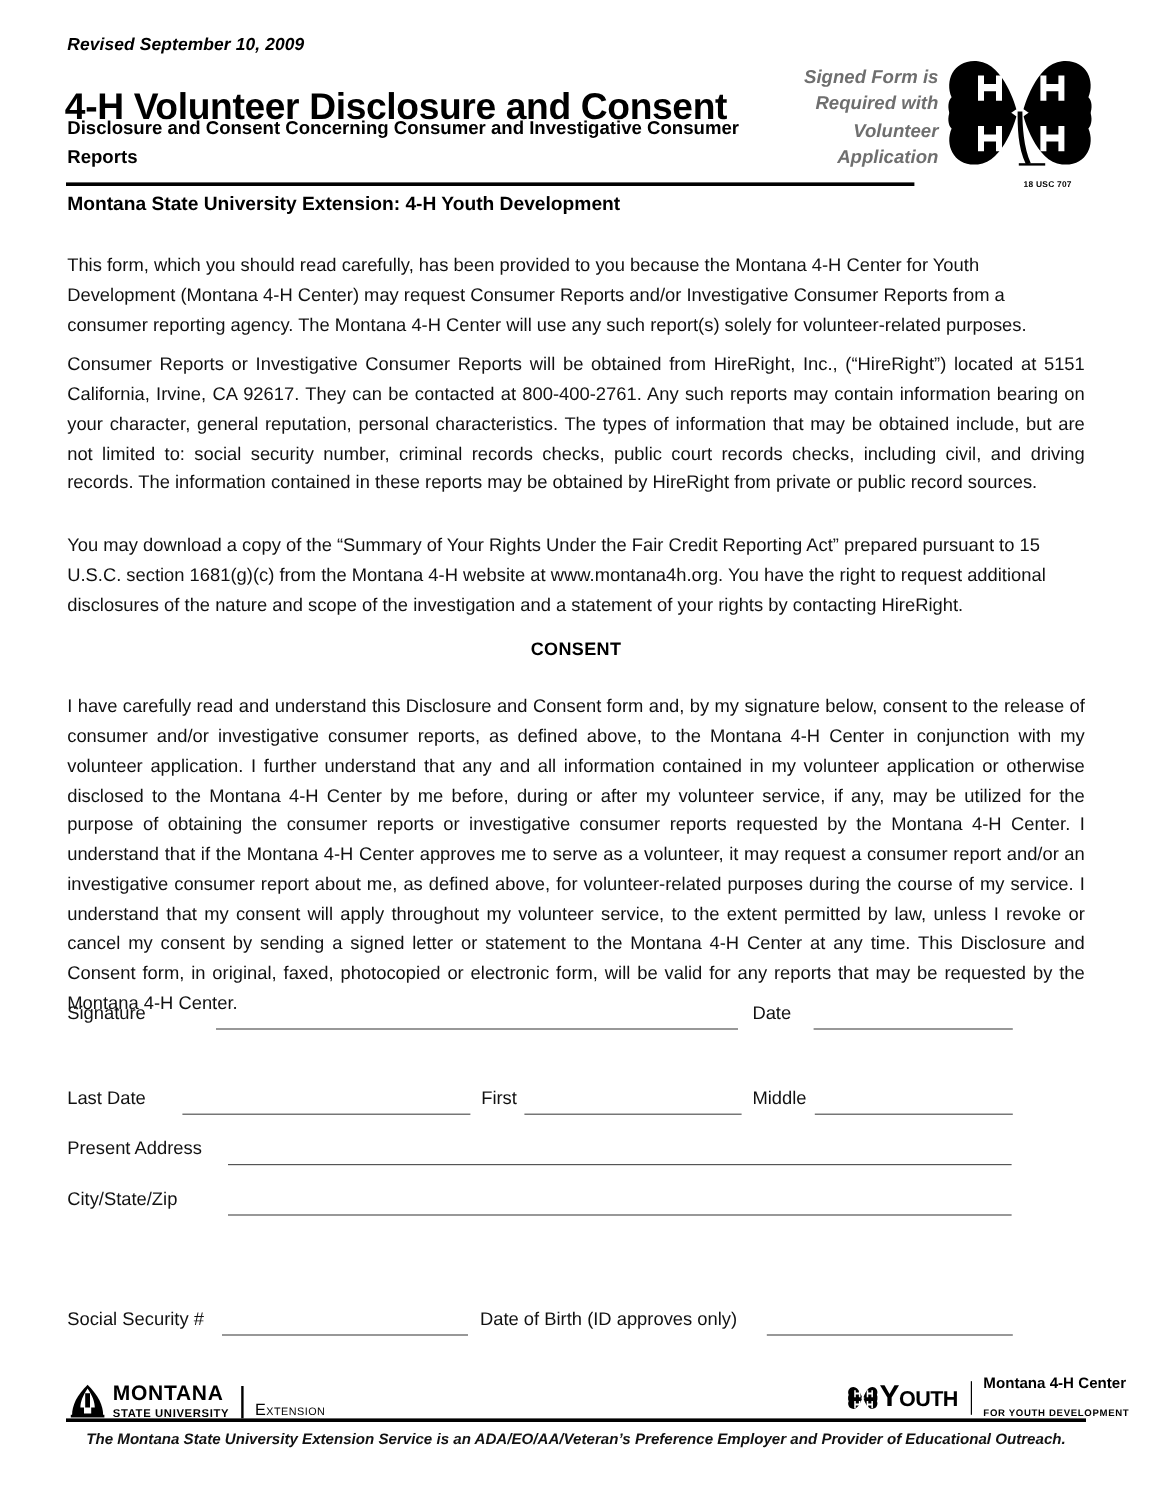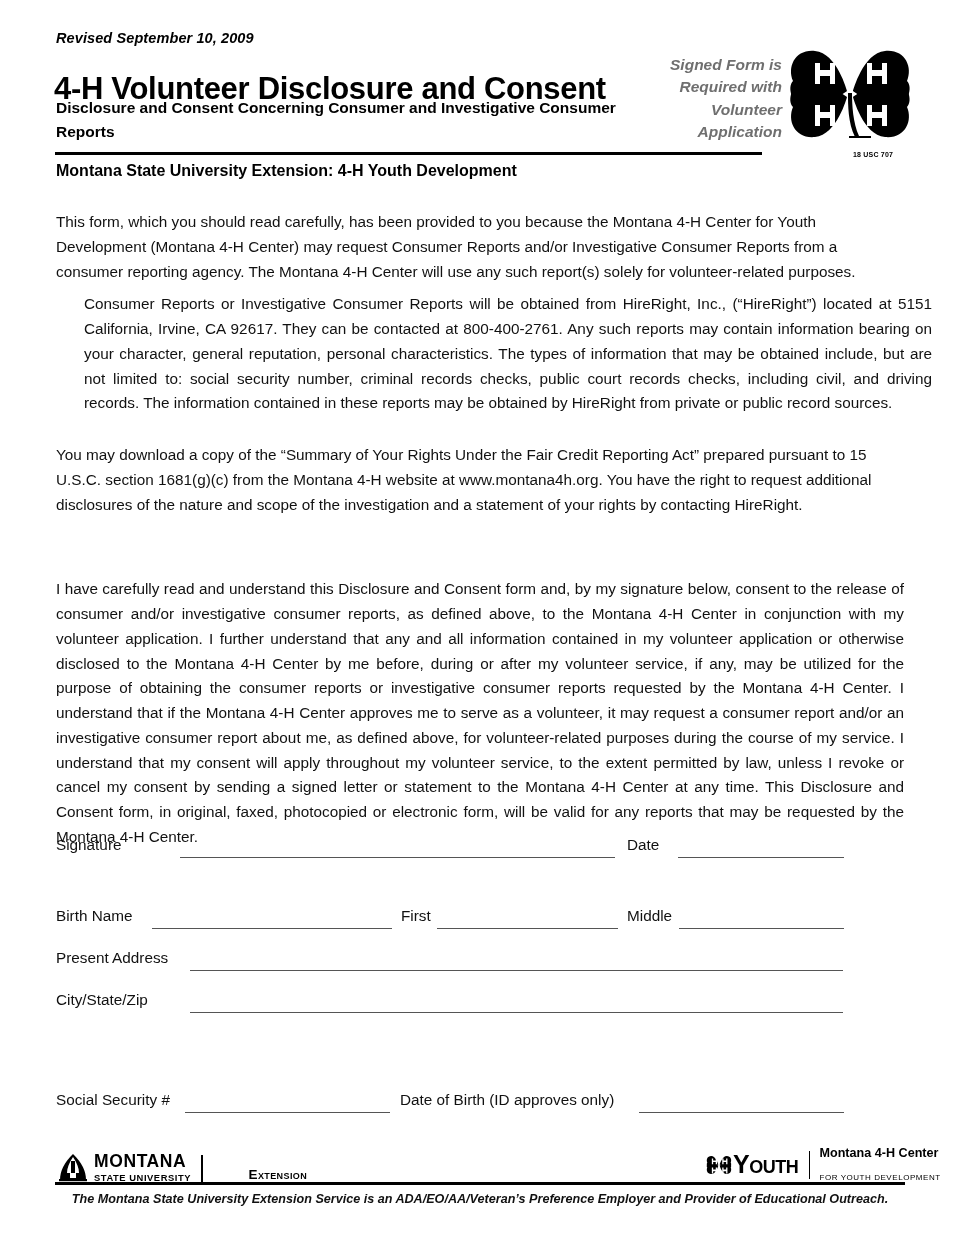--- a/index.html
+++ b/index.html
@@ -107,21 +107,21 @@
   .para {
     position: absolute;
     left: 56px;
     width: 848px;
     font-size: 15.3px;
     line-height: 1.62;
     color: #111;
   }
   .para.justify { text-align: justify; }
   .p1 { top: 195px; }
-  .p2 { top: 277px; margin-left: 28px; }
+  .p2 { top: 277px; }
   .p3 { top: 428px; }
 
   .consent-head {
     position: absolute;
     left: 0;
     top: 533px;
     width: 960px;
     text-align: center;
     font-size: 15px;
     font-weight: bold;
@@ -188,24 +188,23 @@
     margin-top: 2px;
   }
   .msu-div {
     width: 1.5px;
     background: #000;
     height: 27px;
     margin: 0 10px;
   }
   .msu-ext {
     font-size: 13.5px;
-    font-weight: bold;
+    font-weight: normal;
     letter-spacing: .4px;
     font-variant: small-caps;
-    margin-left: 36px;
   }
 
   
   .youth-logo {
     position: absolute;
     left: 706px;
     top: 1147px;
     height: 35px;
     display: flex;
     align-items: center;
@@ -225,21 +224,21 @@
     margin: 0 9px 0 11px;
   }
   .youth-words { display: flex; flex-direction: column; justify-content: center; }
   .youth-center {
     font-size: 12.6px;
     font-weight: 600;
     line-height: 1.05;
   }
   .youth-sub {
     font-size: 8px;
-    font-weight: normal;
+    font-weight: bold;
     letter-spacing: .55px;
     line-height: 1;
     margin-top: 14px;
     text-align: right;
   }
 </style>
 </head>
 <body>
 
 <div class="page">
@@ -277,29 +276,30 @@
   </div>
 
   <div class="rule-thick"></div>
 
   <div class="dept-heading">Montana State University Extension:  4-H Youth Development</div>
 
   <p class="para p1">This form, which you should read carefully, has been provided to you because the Montana 4-H Center for Youth Development (Montana 4-H Center) may request Consumer Reports and/or Investigative Consumer Reports from a consumer reporting agency. The Montana 4-H Center will use any such report(s) solely for volunteer-related purposes.</p>
   <p class="para p2 justify">Consumer Reports or Investigative Consumer Reports will be obtained from HireRight, Inc., (“HireRight”) located at 5151 California, Irvine, CA 92617. They can be contacted at 800-400-2761. Any such reports may contain information bearing on your character, general reputation, personal characteristics. The types of information that may be obtained include, but are not limited to: social security number, criminal records checks, public court records checks, including civil, and driving records. The information contained in these reports may be obtained by HireRight from private or public record sources.</p>
   <p class="para p3">You may download a copy of the “Summary of Your Rights Under the Fair Credit Reporting Act” prepared pursuant to 15 U.S.C. section 1681(g)(c) from the Montana 4-H website at www.montana4h.org. You have the right to request additional disclosures of the nature and scope of the investigation and a statement of your rights by contacting HireRight.</p>
 
+  <div class="consent-head">CONSENT</div>
   <p class="para p4 justify">I have carefully read and understand this Disclosure and Consent form and, by my signature below, consent to the release of consumer and/or investigative consumer reports, as defined above, to the Montana 4-H Center in conjunction with my volunteer application. I further understand that any and all information contained in my volunteer application or otherwise disclosed to the Montana 4-H Center by me before, during or after my volunteer service, if any, may be utilized for the purpose of obtaining the consumer reports or investigative consumer reports requested by the Montana 4-H Center. I understand that if the Montana 4-H Center approves me to serve as a volunteer, it may request a consumer report and/or an investigative consumer report about me, as defined above, for volunteer-related purposes during the course of my service. I understand that my consent will apply throughout my volunteer service, to the extent permitted by law, unless I revoke or cancel my consent by sending a signed letter or statement to the Montana 4-H Center at any time. This Disclosure and Consent form, in original, faxed, photocopied or electronic form, will be valid for any reports that may be requested by the Montana 4-H Center.</p>
 
   <div class="flabel" style="left:56px; top:836px;">Signature</div>
   <div class="fline" style="left:180px; top:857px; width:435px;"></div>
 
   <div class="flabel" style="left:627px; top:836px;">Date</div>
   <div class="fline" style="left:678px; top:857px; width:166px;"></div>
 
-  <div class="flabel" style="left:56px; top:907px;">Birth Name</div>
+  <div class="flabel" style="left:56px; top:907px;">Last Date</div>
   <div class="fline" style="left:152px; top:928px; width:240px;"></div>
 
   <div class="flabel" style="left:401px; top:907px;">First</div>
   <div class="fline" style="left:437px; top:928px; width:181px;"></div>
 
   <div class="flabel" style="left:627px; top:907px;">Middle</div>
   <div class="fline" style="left:679px; top:928px; width:165px;"></div>
 
   <div class="flabel" style="left:56px; top:949px;">Present Address</div>
   <div class="fline" style="left:190px; top:970px; width:653px;"></div>

